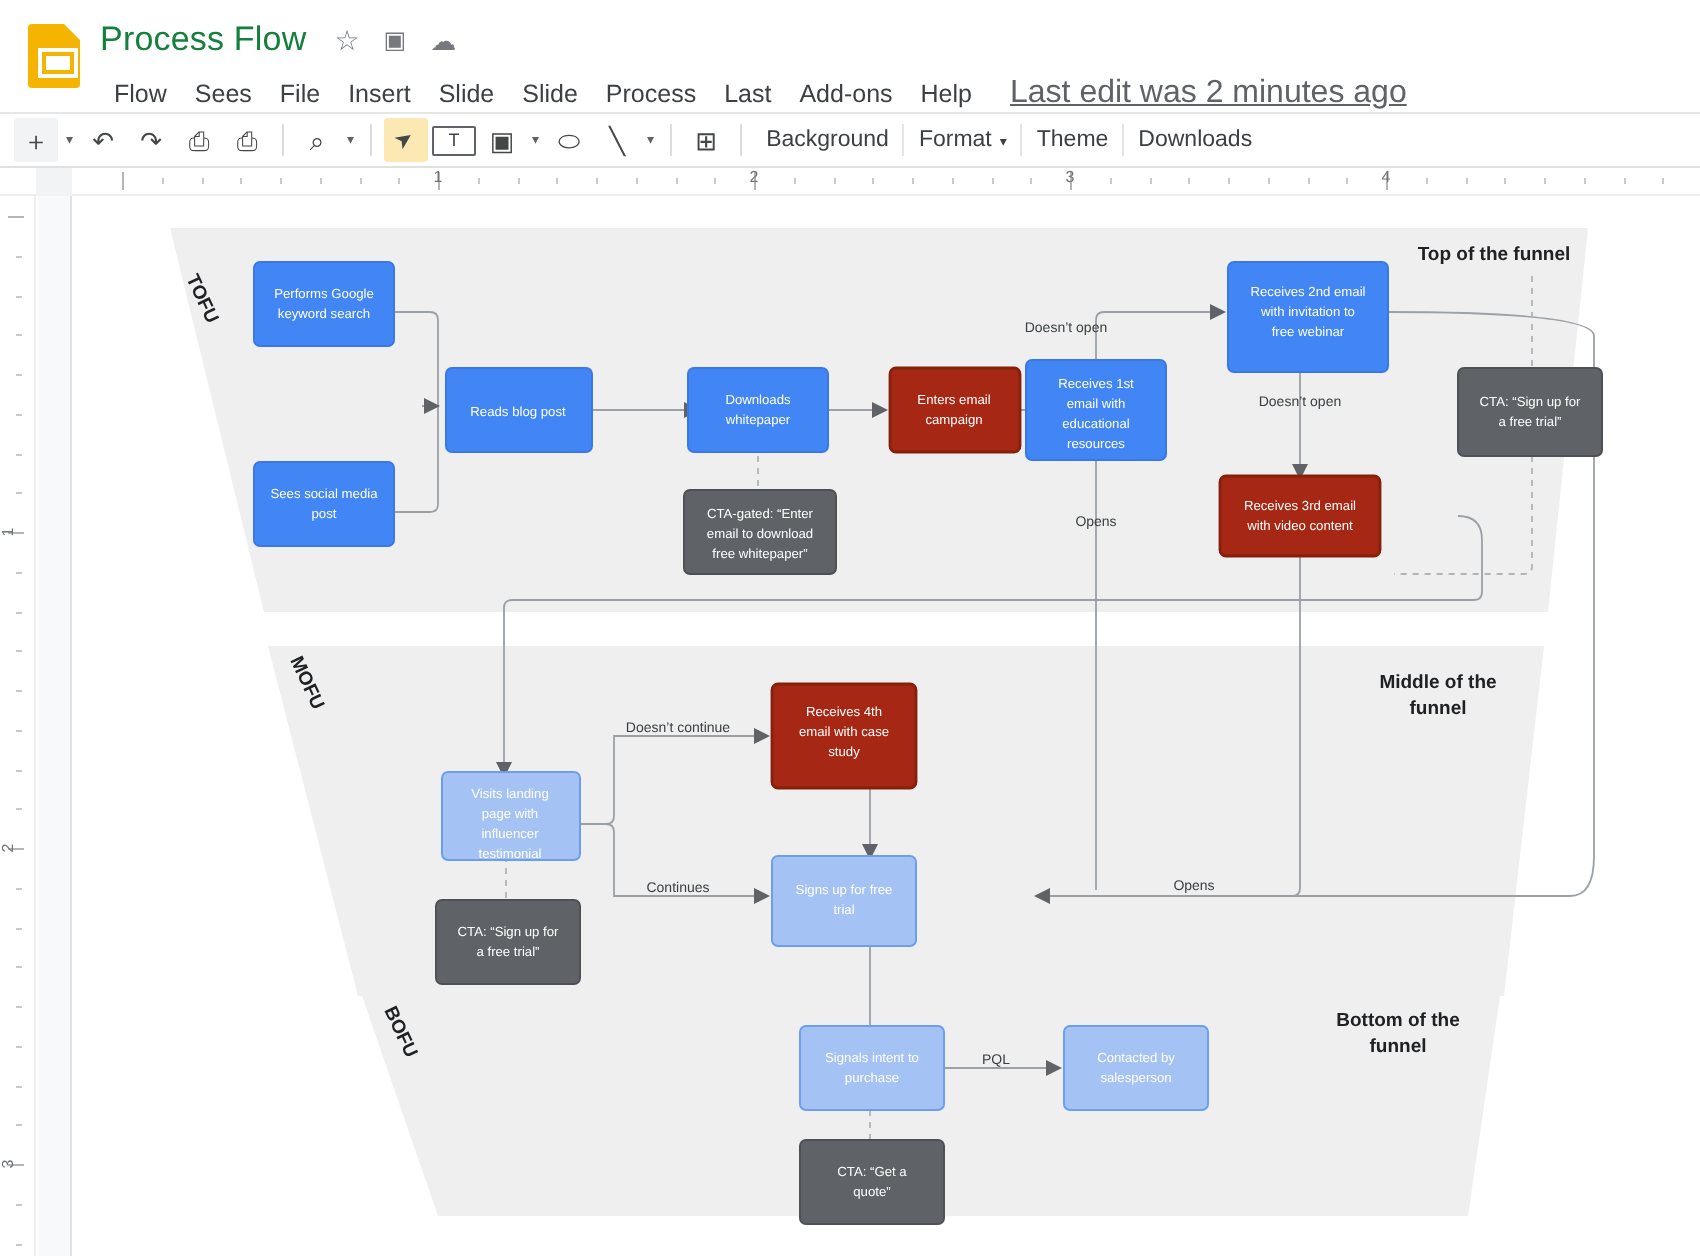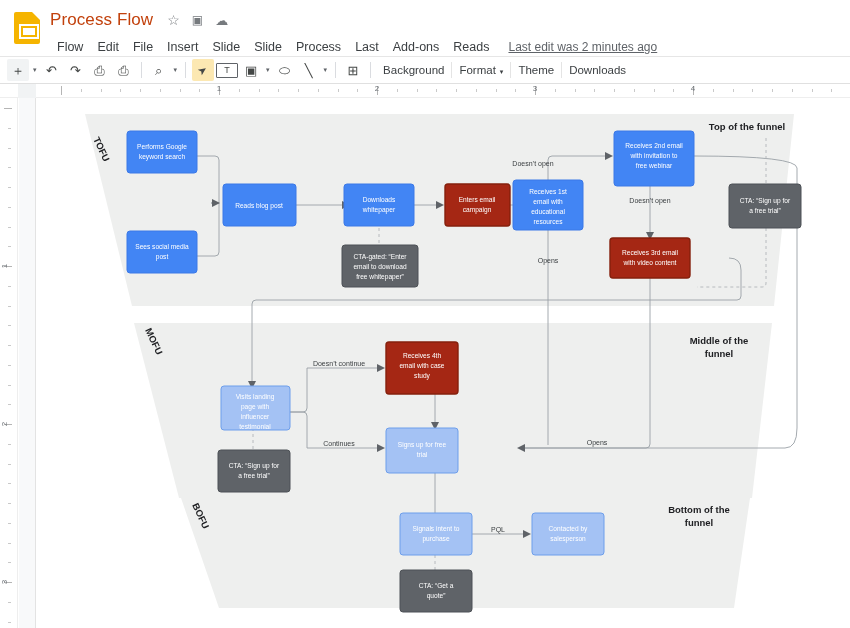--- a/index.html
+++ b/index.html
@@ -44,38 +44,38 @@
     background: #ffffff;
     border: 2px solid #ffffff;
     box-shadow: inset 0 0 0 2px #f5b400, inset 0 4px 0 3px #ffffff;
   }
   .title-col { display: flex; flex-direction: column; }
   .title-row {
     display: flex; align-items: center; gap: 12px;
     height: 28px;
   }
   .doc-title {
-    font-size: 17px; color: #c2410c; letter-spacing: .1px;
+    font-size: 17px; color: #15803d; letter-spacing: .1px;
     padding-right: 2px;
   }
   .t-icon { color: #5f6368; font-size: 13px; line-height: 1; opacity: .85; }
   .t-icon.star { font-size: 14px; }
   .t-icon.folder { font-size: 12px; }
   .t-icon.cloud { font-size: 13px; }
 
   .menubar {
     display: flex; align-items: center;
     height: 24px; gap: 0;
     font-size: 12.5px; color: #3c4043;
     margin-top: 1px;
   }
   .menu-item { padding: 2px 7px; white-space: nowrap; }
   .last-edit {
     margin-left: 12px;
-    font-size: 12px; color: #5f6368;
+    font-size: 16px; color: #5f6368;
     text-decoration: underline;
     white-space: nowrap;
   }
 
   
   .toolbar {
     height: 28px;
     border-top: 1px solid #e6e6e6;
     border-bottom: 1px solid #e0e0e0;
     display: flex; align-items: center;
@@ -180,29 +180,29 @@
     <div class="app-logo"></div>
     <div class="title-col">
       <div class="title-row">
         <span class="doc-title">Process Flow</span>
         <span class="t-icon star">☆</span>
         <span class="t-icon folder">▣</span>
         <span class="t-icon cloud">☁</span>
       </div>
       <div class="menubar">
         <span class="menu-item">Flow</span>
-        <span class="menu-item">Edit</span>
+        <span class="menu-item">Sees</span>
         <span class="menu-item">File</span>
         <span class="menu-item">Insert</span>
         <span class="menu-item">Slide</span>
         <span class="menu-item">Slide</span>
         <span class="menu-item">Process</span>
         <span class="menu-item">Last</span>
         <span class="menu-item">Add-ons</span>
-        <span class="menu-item">Reads</span>
+        <span class="menu-item">Help</span>
         <span class="last-edit">Last edit was 2 minutes ago</span>
       </div>
     </div>
   </div>
 
   <div class="toolbar">
     <div class="tb-btn boxed">
         <span class="glyph">＋</span>
       </div>
     <div class="tb-caret"><span class="glyph">▾</span></div>

